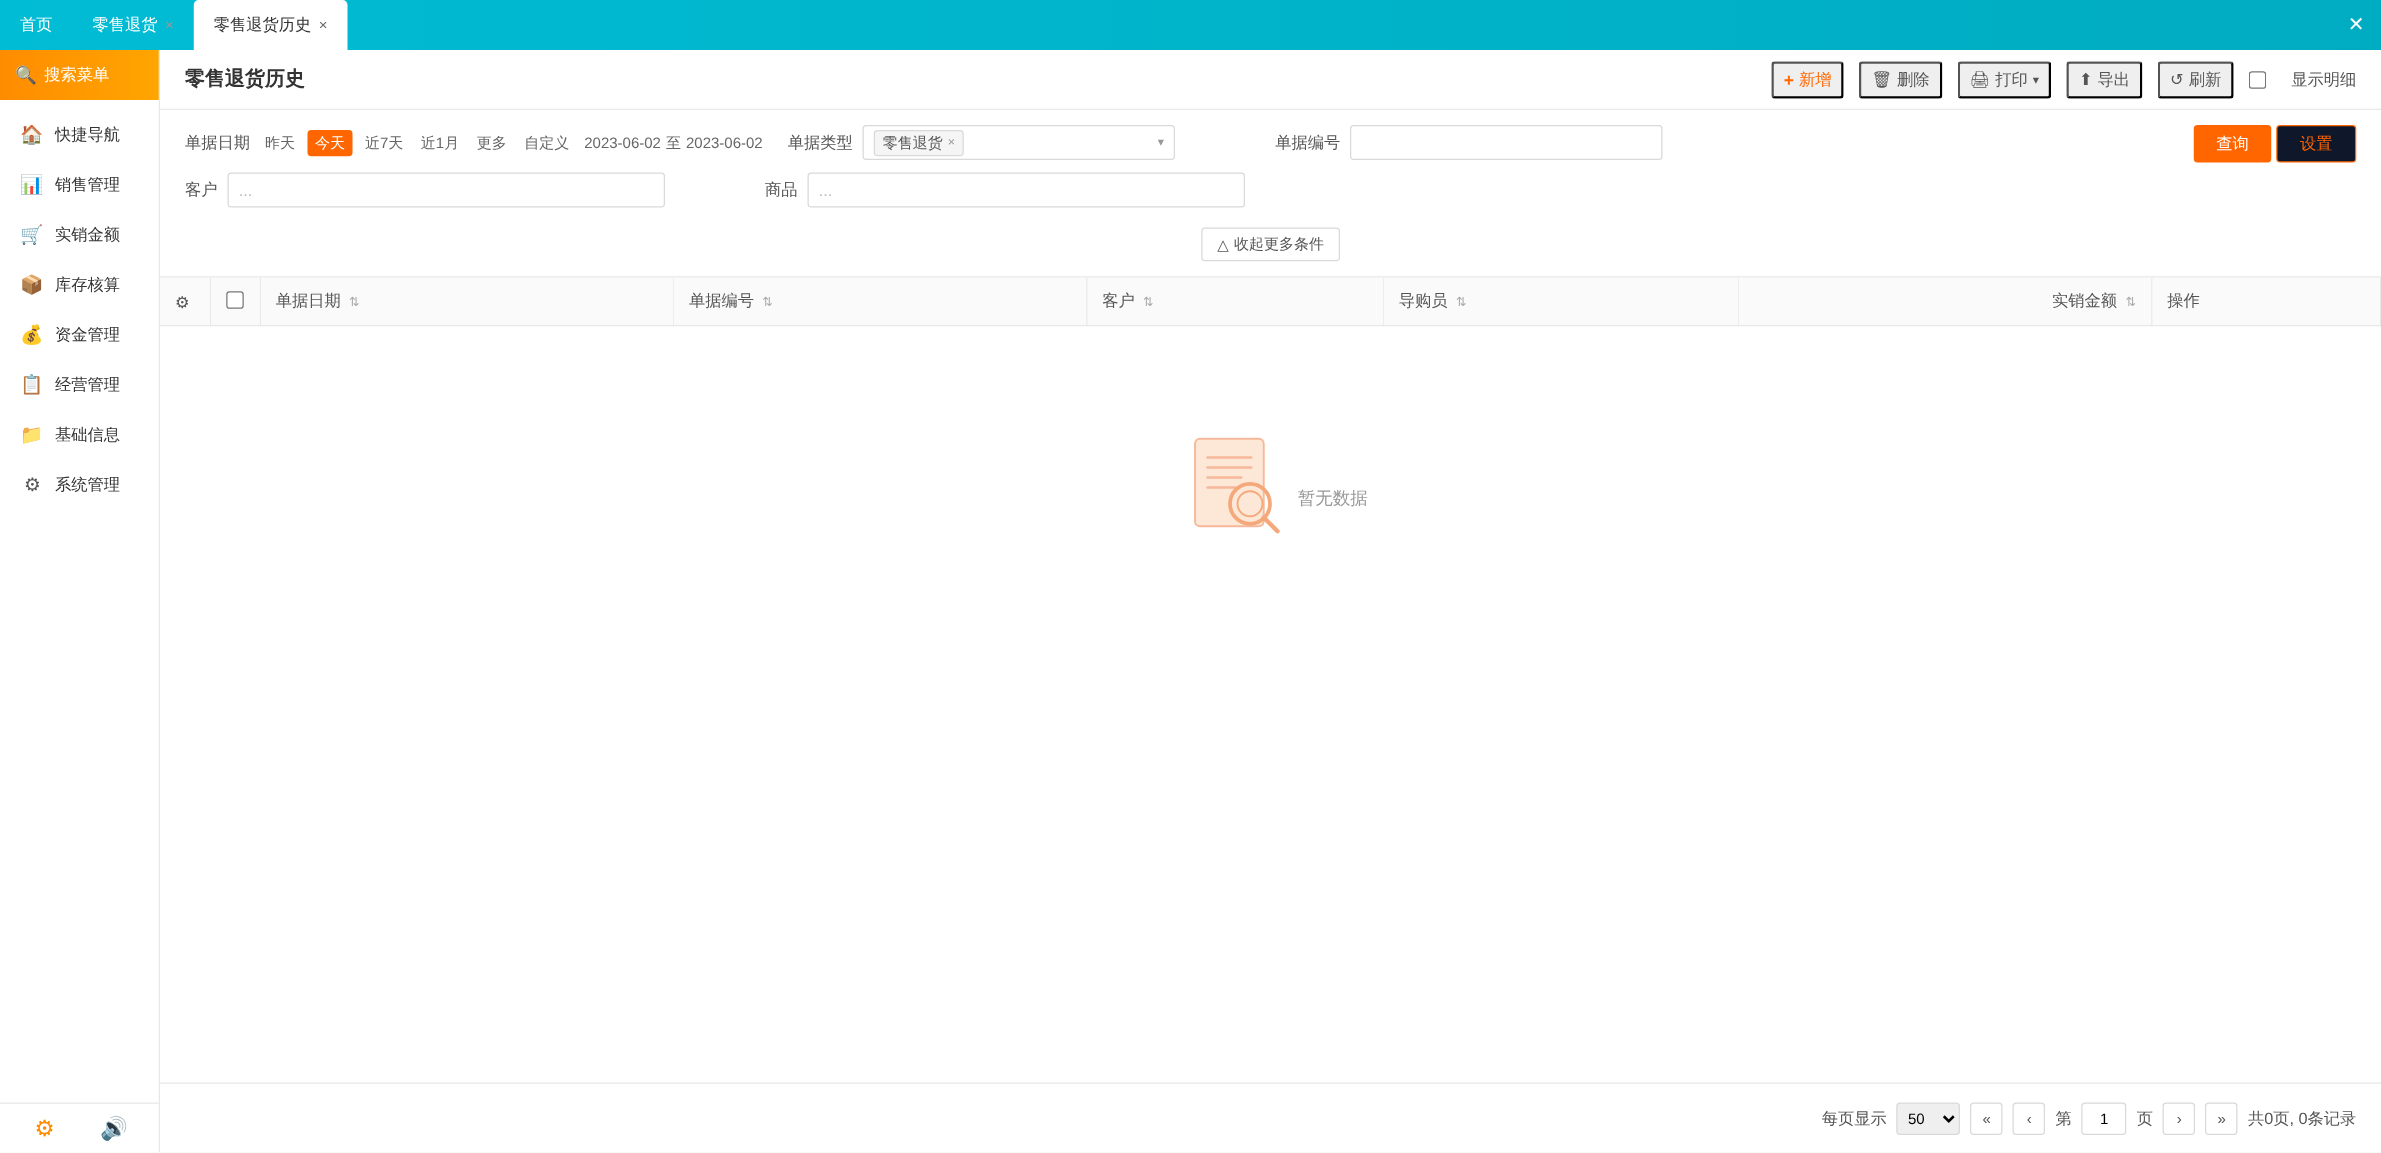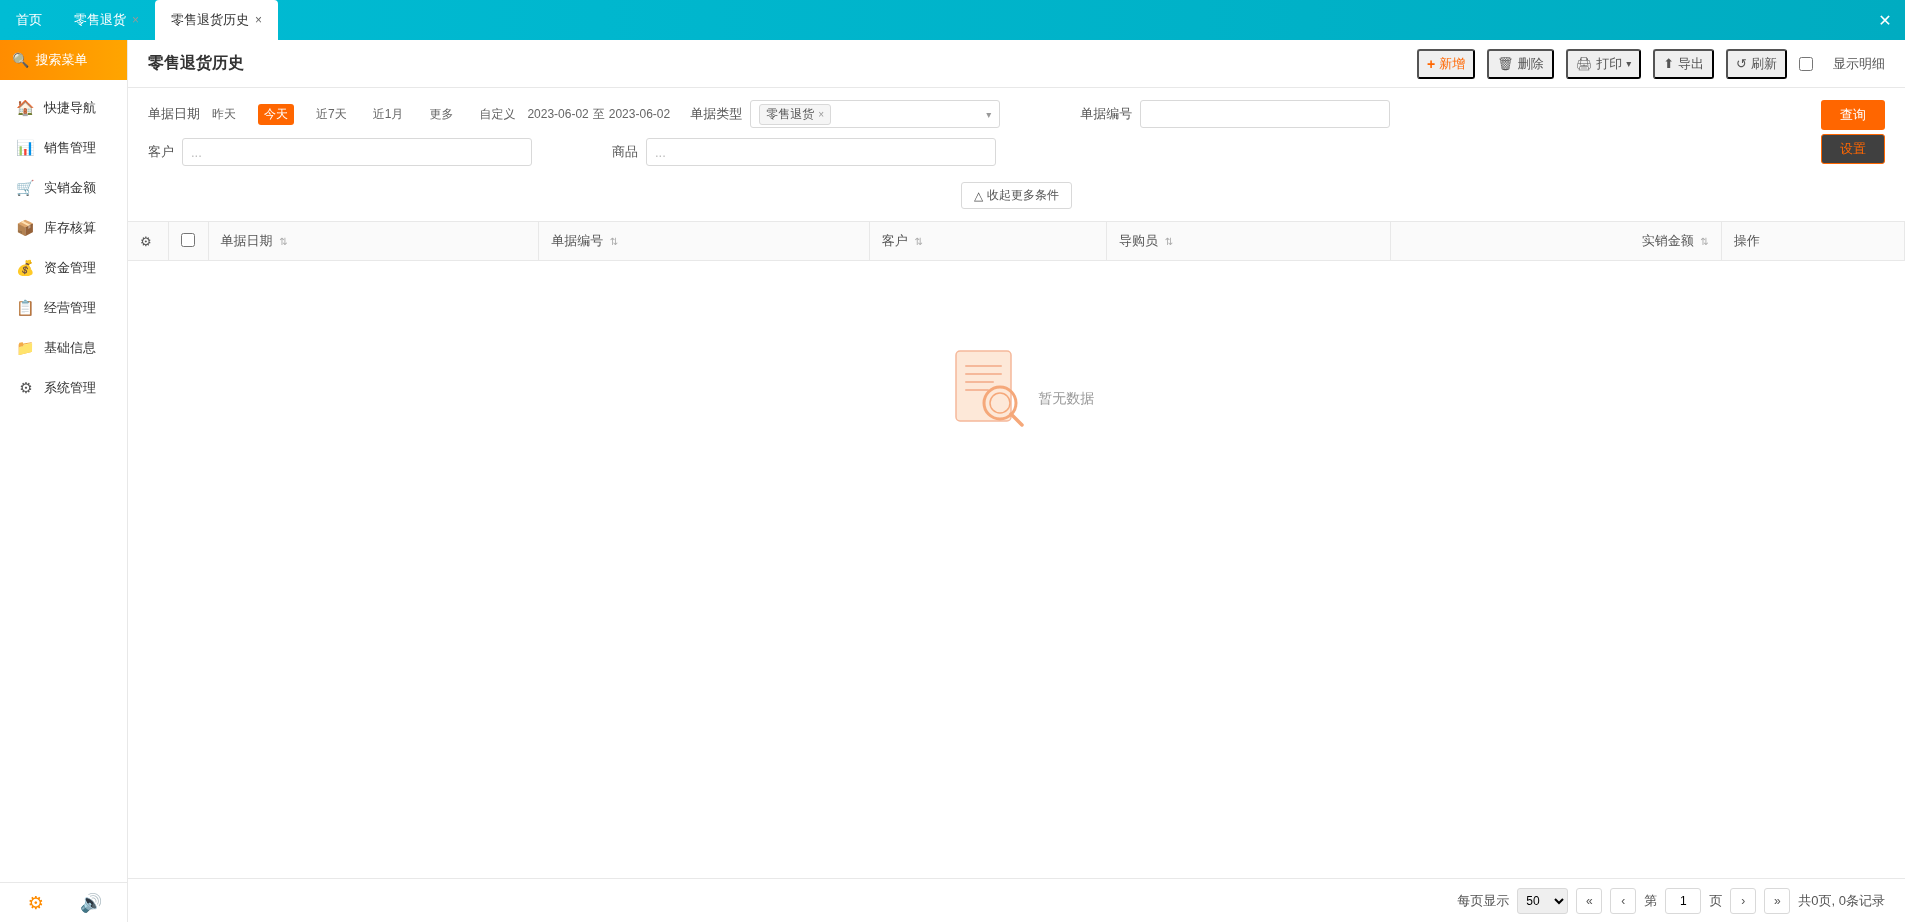--- a/index.html
+++ b/index.html
@@ -197,21 +197,21 @@
       color: #555;
     }
     .filter-label {
       white-space: nowrap;
       color: #555;
       font-size: 13px;
     }
     .filter-date-options {
       display: flex;
       align-items: center;
-      gap: 18px;
+      gap: 6px;
     }
     .date-opt {
       font-size: 12px;
       color: #666;
       cursor: pointer;
       padding: 2px 4px;
     }
     .date-opt.active {
       background: #ff6600;
       color: #fff;
@@ -344,21 +344,21 @@
       height: 100px;
       margin-bottom: 16px;
     }
     .empty-text {
       font-size: 14px;
       color: #999;
     }
 
     
     .pagination-bar {
-      height: 44px;
+      height: 56px;
       background: #fff;
       border-top: 1px solid #e8e8e8;
       display: flex;
       align-items: center;
       justify-content: flex-end;
       padding: 0 20px;
       gap: 8px;
       font-size: 13px;
       color: #555;
     }
@@ -559,23 +559,23 @@
           </div>
         </div>
       </div>
 
       <div class="filter-divider">
         <div class="collapse-btn">
           <span>△</span>
           <span>收起更多条件</span>
         </div>
       </div>
-    <div style="position: absolute; right: 20px; top: 12px; display: flex; flex-direction: column; gap: 4px; z-index: 10; margin-left: 16px;">
+    <div style="position: absolute; right: 20px; top: 12px; display: flex; flex-direction: row; gap: 4px; z-index: 10; margin-left: 16px;">
     <button style="background:#ff6600;color:#fff;border:none;padding:6px 18px;border-radius:3px;font-size:13px;cursor:pointer;min-width:60px;">查询</button>
-    <button style="background:#404040;color:#ff6600;border:1px solid #ff6600;padding:5px 18px;border-radius:3px;font-size:13px;cursor:pointer;min-width:60px;">设置</button>
+    <button style="background:#0f172a;color:#ff6600;border:1px solid #ff6600;padding:5px 18px;border-radius:3px;font-size:13px;cursor:pointer;min-width:60px;">设置</button>
   </div>
       </div>
 
     <div class="table-area">
       <table class="data-table">
         <thead>
           <tr>
             <th class="th-settings">
               <span>⚙</span>
             </th>

